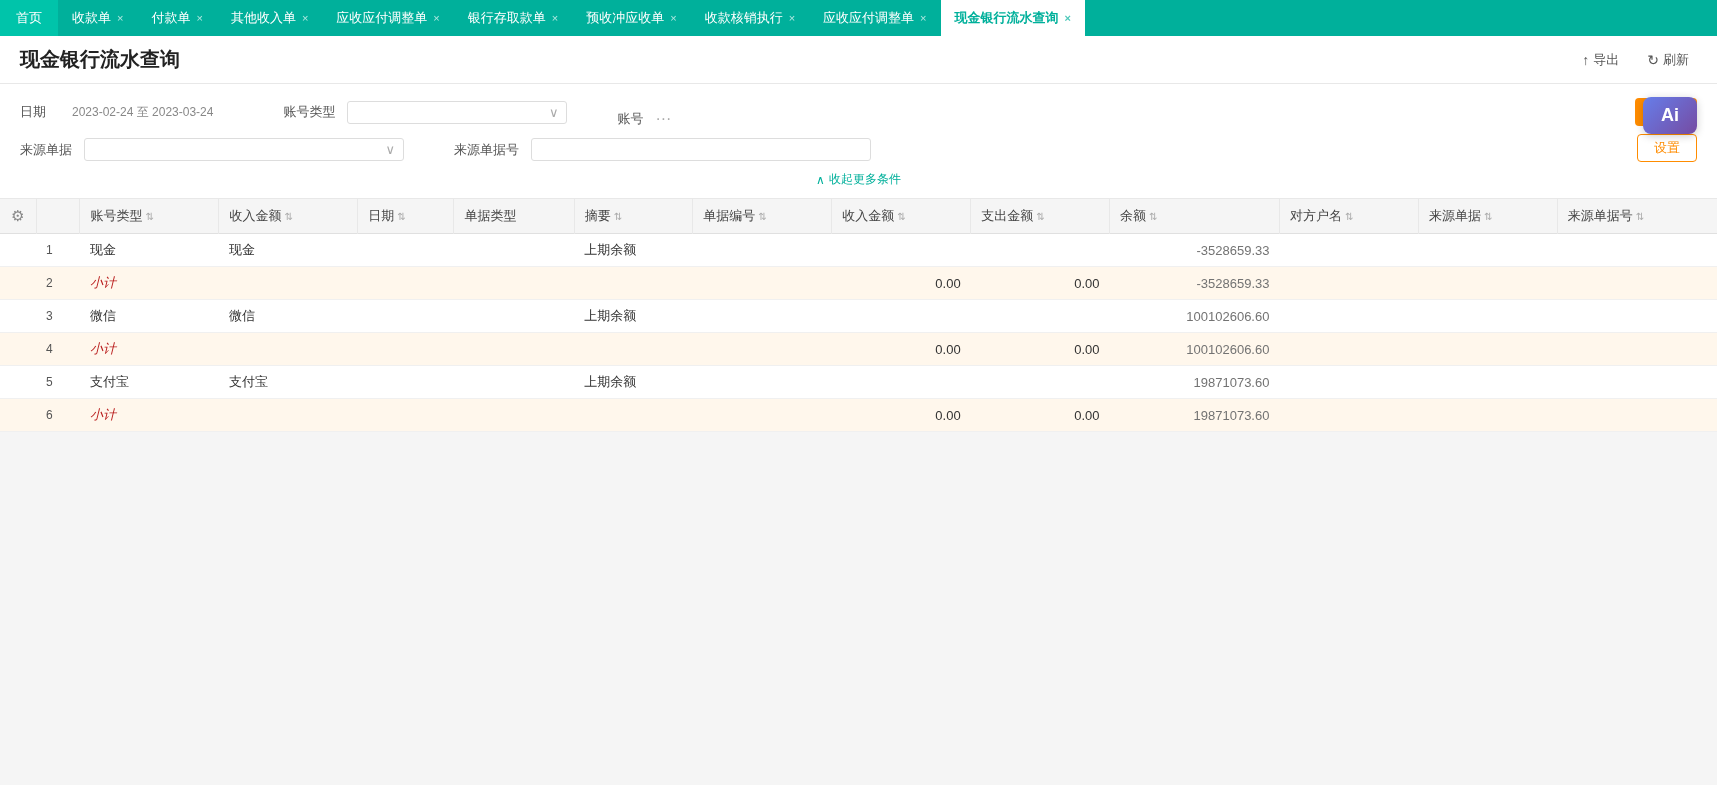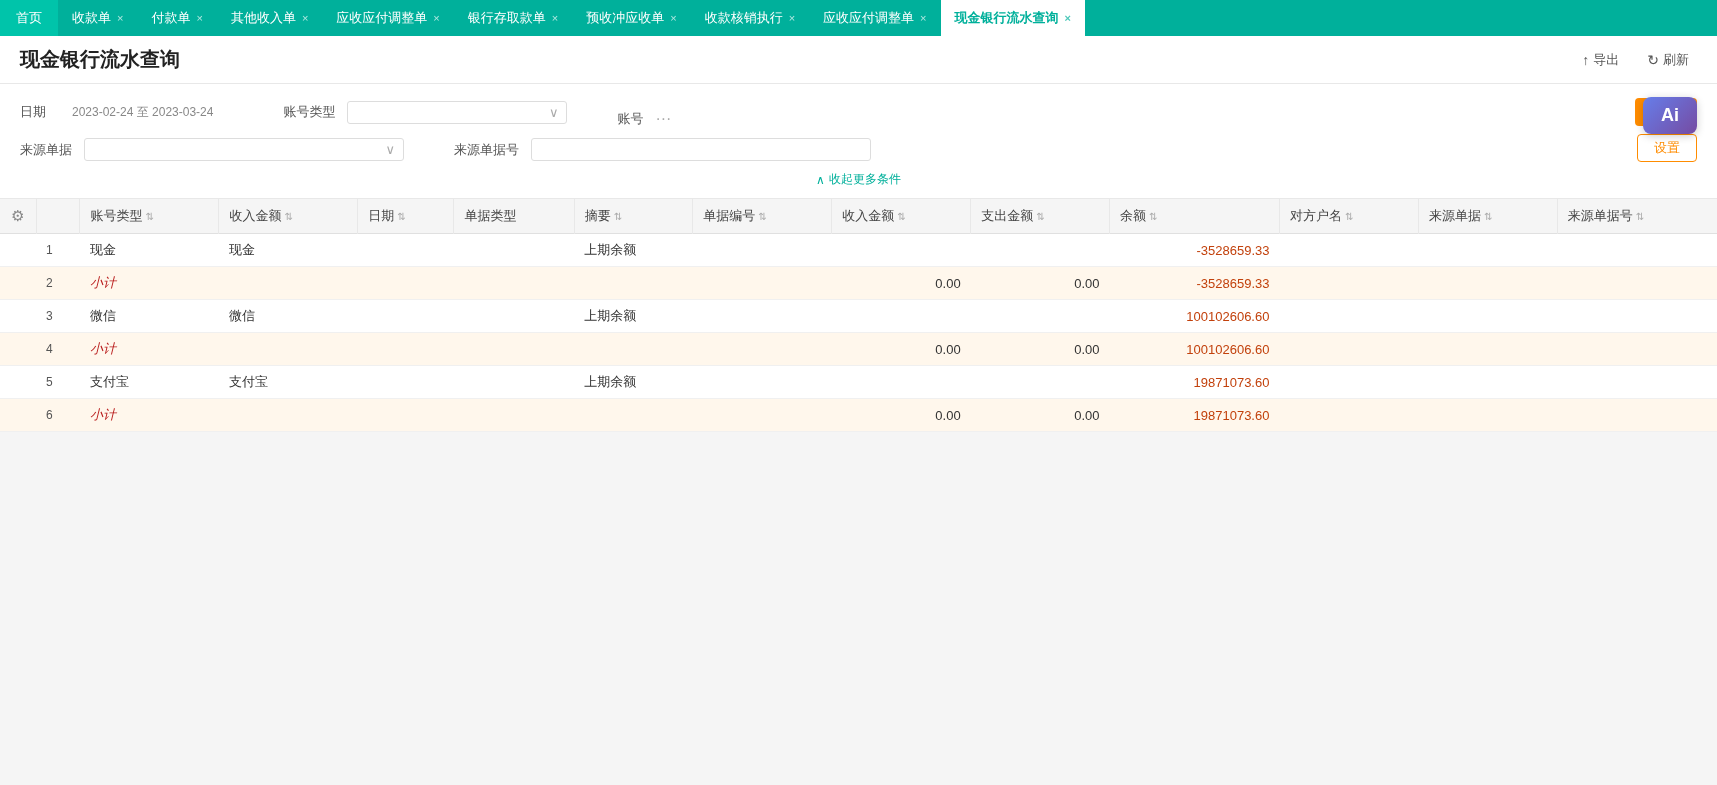--- a/index.html
+++ b/index.html
@@ -216,21 +216,21 @@
       background: #fff7ec;
     }
     tbody td {
       padding: 7px 10px;
       color: #333;
       white-space: nowrap;
     }
     .td-number { color: #555; font-size: 12px; }
     .td-orange { color: #b91c1c; font-style: italic; }
     .td-right { text-align: right; }
-    .td-balance { color: #c2410c; }
+    .td-balance { color: #737373; }
 
     
     .th-gear { width: 36px; text-align: center; }
     .gear-icon { color: #888; cursor: pointer; font-size: 15px; }
 
     
     .filter-row2 {
       display: flex;
       align-items: center;
       gap: 20px;

